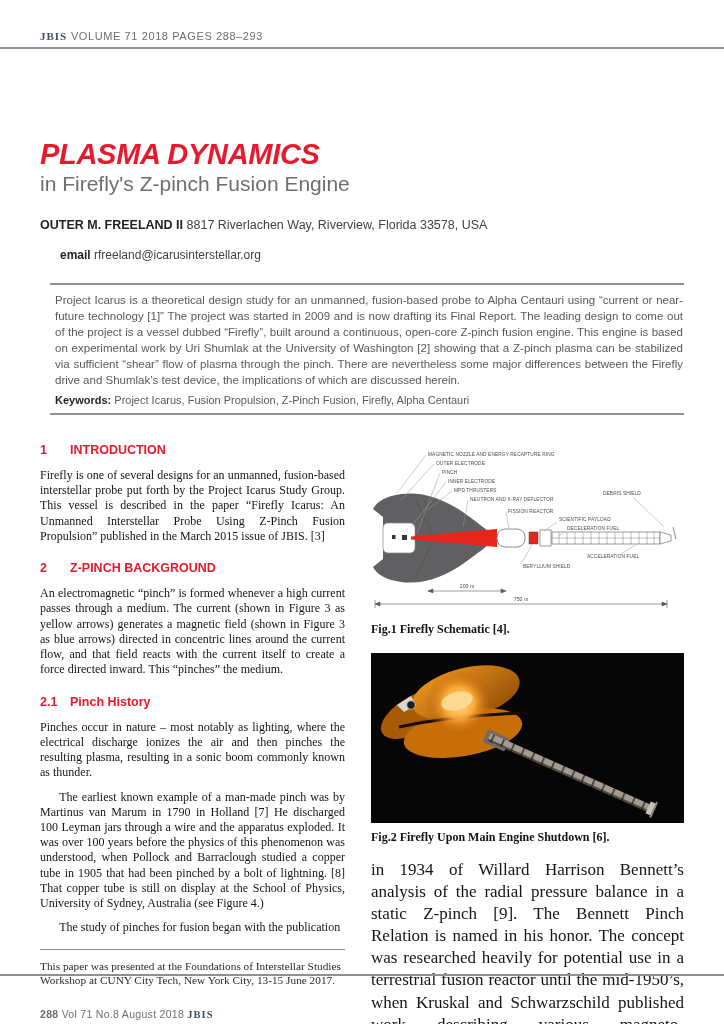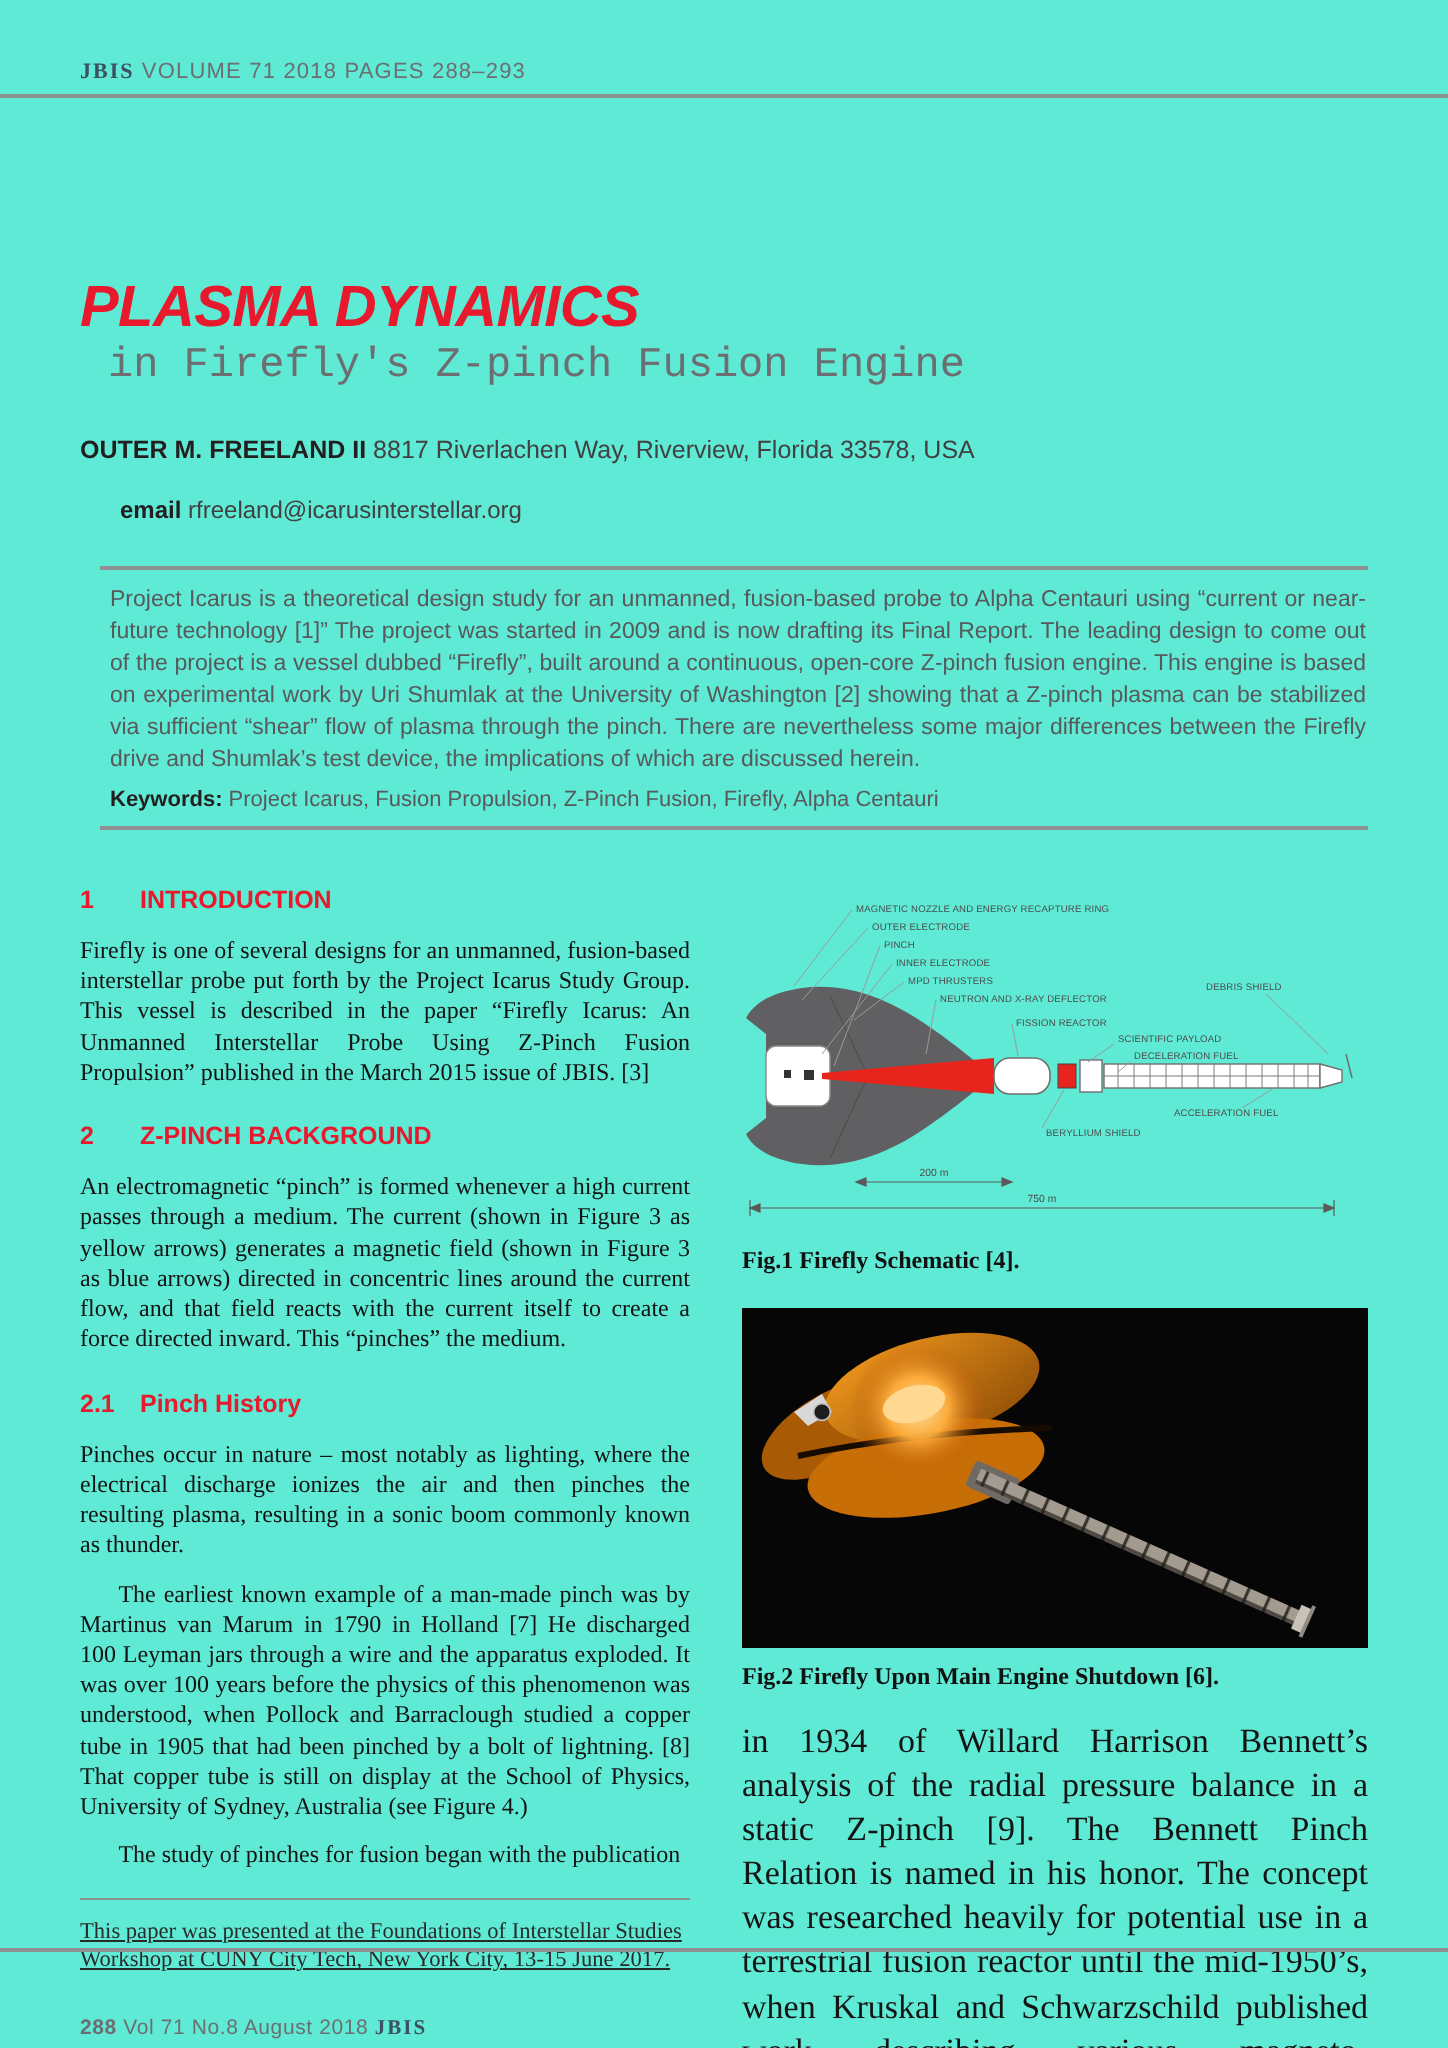--- a/index.html
+++ b/index.html
@@ -1,32 +1,32 @@
 <!DOCTYPE html>
 <html><head>
 <meta charset="utf-8">
 <style>
   html,body{margin:0;padding:0;background:#e9e9e9;}
-  .sheet{position:relative;width:724px;height:1024px;background:#5eead4;overflow:hidden;
+  .sheet{position:relative;width:724px;height:1024px;background:#ffffff;overflow:hidden;
          font-family:"Liberation Serif",serif;color:#1c1c1c;}
   
   .hdr{position:absolute;top:30px;left:40px;right:40px;font-family:"Liberation Sans",sans-serif;
        font-size:11px;letter-spacing:.6px;color:#6d6e71;}
   .hdr .jr{font-family:"Liberation Serif",serif;font-weight:bold;color:#3e4f63;letter-spacing:1px;}
   .hdr-rule{position:absolute;top:47px;left:0;right:0;height:2px;background:#8f9092;}
   .ftr-rule{position:absolute;top:974px;left:0;right:0;height:2px;background:#8f9092;}
   .ftr{position:absolute;top:982px;left:40px;font-family:"Liberation Sans",sans-serif;
        font-size:10.5px;color:#6d6e71;letter-spacing:.3px;margin-top:26px;}
   .ftr .pg{font-weight:bold;}
   .ftr .jr{font-family:"Liberation Serif",serif;font-weight:bold;color:#3e4f63;letter-spacing:1px;}
   
   .title{position:absolute;top:138px;left:40px;font-family:"Liberation Sans",sans-serif;
          font-size:29px;font-weight:bold;color:#e8192c;letter-spacing:-.3px;font-style:italic;}
-  .subtitle{position:absolute;top:172px;left:40px;font-family:Liberation Mono, monospace;
-            font-size:21px;color:#6d6e71;margin-left:14px;}
+  .subtitle{position:absolute;top:172px;left:40px;font-family:Liberation Sans, sans-serif;
+            font-size:21px;color:#6d6e71;}
   .authorline{position:absolute;top:218px;left:40px;font-family:"Liberation Sans",sans-serif;
               font-size:12.5px;color:#414042;}
   .authorline .nm{font-weight:bold;color:#231f20;}
   .emailline{position:absolute;top:248px;left:40px;font-family:"Liberation Sans",sans-serif;
              font-size:12px;color:#414042;margin-left:20px;}
   .emailline .lb{font-weight:bold;color:#231f20;}
   
   .abs-rule-top{position:absolute;top:283px;left:50px;right:40px;height:1.5px;background:#8f9092;}
   .abs-rule-bot{position:absolute;top:413px;left:50px;right:40px;height:1.5px;background:#8f9092;}
   .abstract{position:absolute;top:292px;left:55px;width:628px;font-family:"Liberation Sans",sans-serif;
@@ -38,21 +38,21 @@
   .cols{position:absolute;top:443px;left:40px;width:644px;display:flex;gap:26px;}
   .colL{width:305px;}
   .colR{width:313px;}
   .sec-h{display:flex;font-family:"Liberation Sans",sans-serif;font-size:12.5px;font-weight:bold;
          color:#e8192c;margin:0 0 11px 0;}
   .sec-h .n{width:30px;flex:none;}
   .mt{margin-top:17px;}
   .colL p{margin:0 0 9px 0;font-size:12px;line-height:1.27;text-align:justify;color:#141414;}
   .colL p.ind{text-indent:1.6em;margin-top:5px;}
   .footnote{margin-top:13px;border-top:1px solid #8f9092;padding-top:9px;font-size:11.3px;
-            line-height:1.3;color:#2a2a2a;width:305px;text-decoration:underline;}
+            line-height:1.3;color:#2a2a2a;width:305px;}
   
   .figcap{font-size:12px;color:#111;margin:7px 0 0 0;font-weight:bold;}
   .fig1wrap{width:313px;}
   .fig2wrap{margin-top:16px;width:313px;}
   .fig2svg{display:block;background:#060606;}
   .cont-p{margin:14px 0 0 0;font-size:17px;line-height:1.30;text-align:justify;color:#141414;}
   svg text{font-family:"Liberation Sans",sans-serif;}
   .schlabel{font-size:4.8px;fill:#4d4d4f;letter-spacing:.1px;}
   .dimlabel{font-size:5.2px;fill:#4d4d4f;}
 </style>

